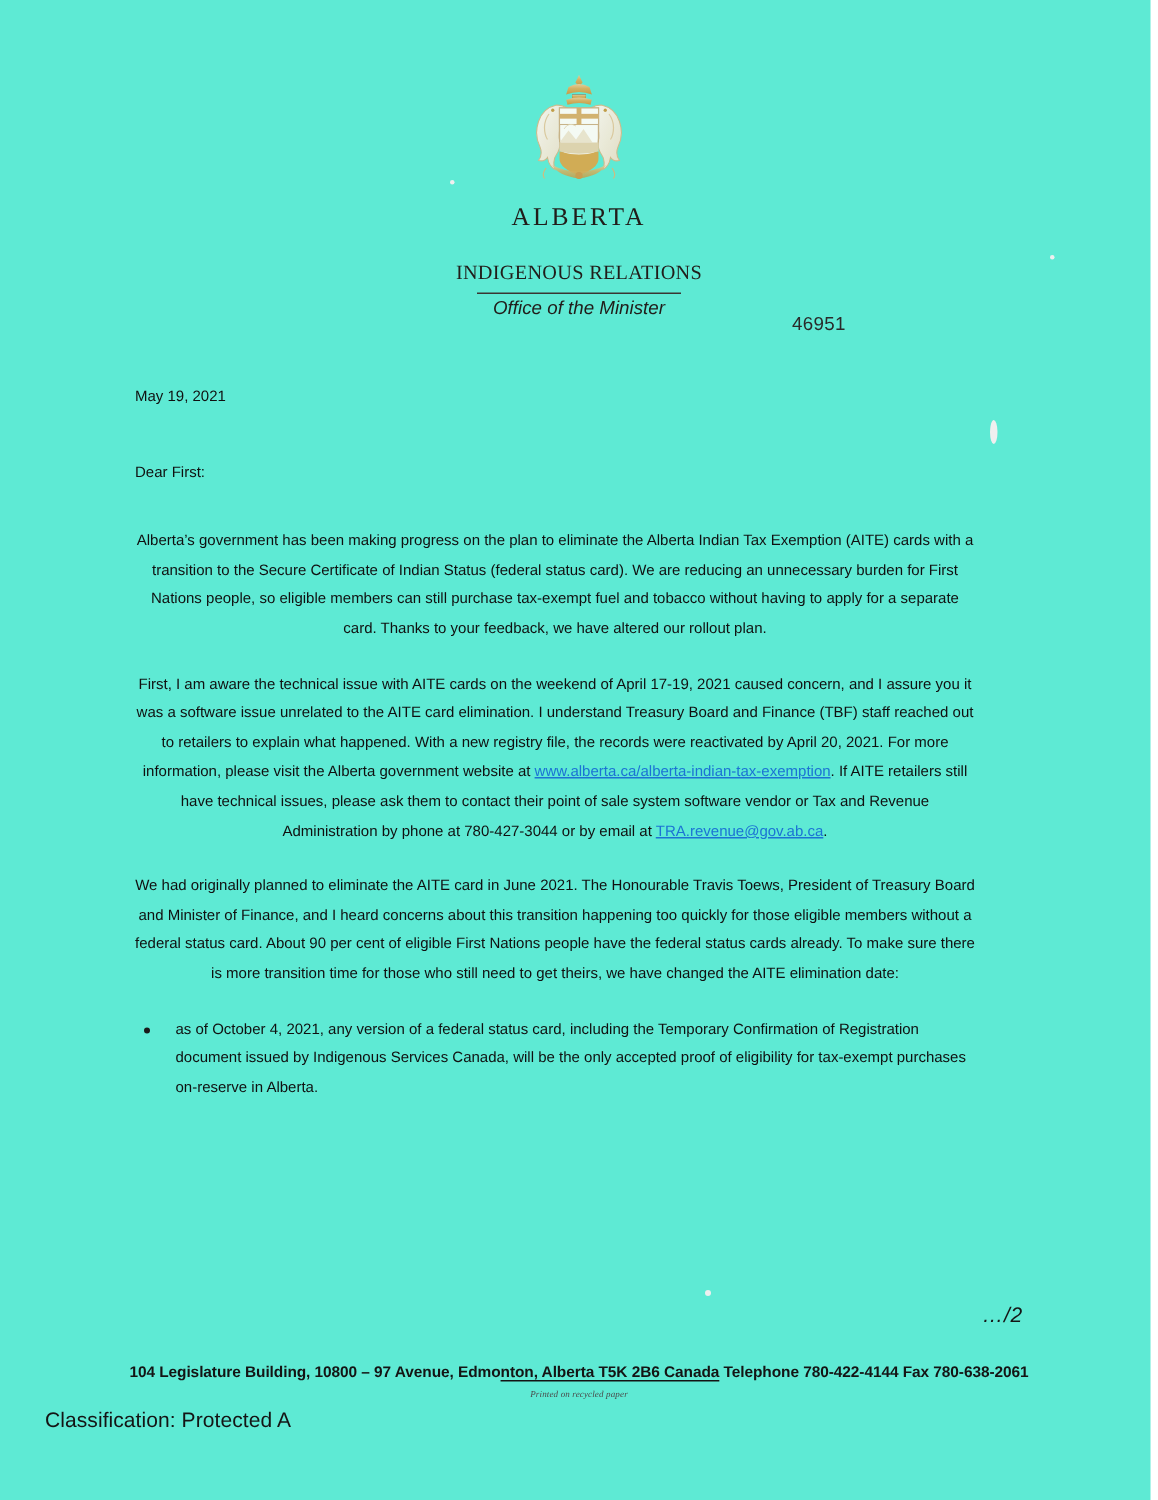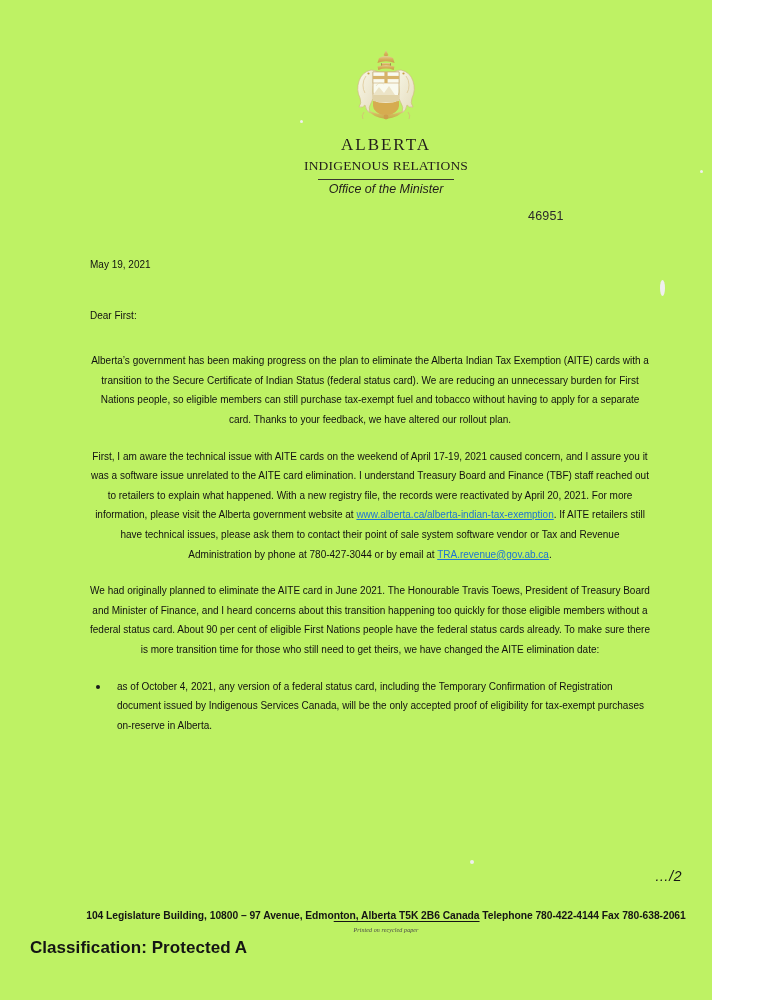--- a/index.html
+++ b/index.html
@@ -13,23 +13,23 @@
     height: 1000px;
     position: relative;
     overflow: hidden;
     font-family: "Liberation Sans", sans-serif;
     color: #1a1a1a;
     -webkit-font-smoothing: antialiased;
   }
 
   .page {
     position: relative;
-    width: 712px;
+    width: 767px;
     height: 1000px;
-    background: #bef264;
+    background: #5eead4;
     box-sizing: border-box;
   }
 
   
   .letterhead {
     position: absolute;
     top: 48px;
     left: 0;
     width: 772px;
     display: flex;
@@ -51,21 +51,21 @@
     color: #211d1a;
     margin-top: 2px;
     line-height: 1.1;
   }
 
   .brand-ministry {
     font-family: "Liberation Serif", serif;
     font-size: 13.5px;
     letter-spacing: 0.2px;
     color: #211d1a;
-    margin-top: 4px;
+    margin-top: 20px;
     line-height: 1.1;
   }
 
   .brand-rule {
     width: 136px;
     height: 0;
     border-top: 1.4px solid #3a3632;
     margin: 5px 0 3px 0;
   }
 
@@ -187,22 +187,22 @@
     font-style: italic;
     font-size: 6px;
     color: #4a4a4a;
     letter-spacing: 0.1px;
   }
 
   .classification {
     position: absolute;
     top: 938px;
     left: 30px;
-    font-size: 17px;
-    font-weight: bold;
+    font-size: 14px;
+    font-weight: normal;
     color: #141414;
     letter-spacing: 0.05px;
   }
 
   
   .scan-speck {
     position: absolute;
     background: #efefef;
     border-radius: 50%;
     pointer-events: none;

